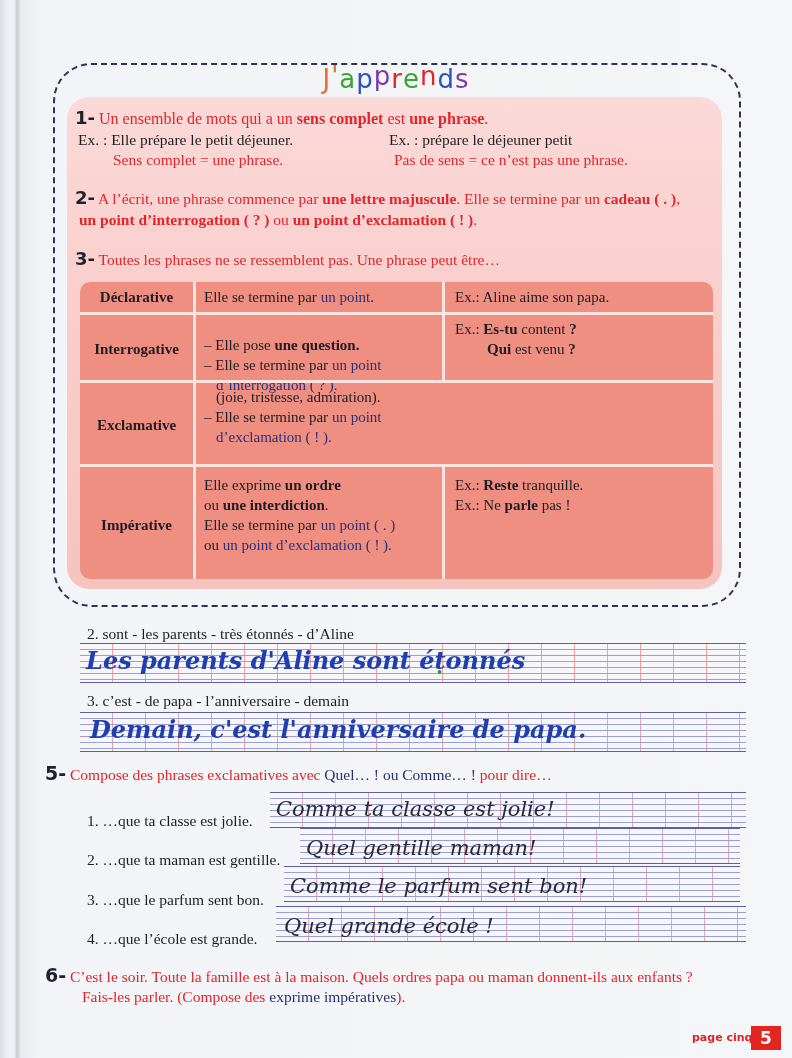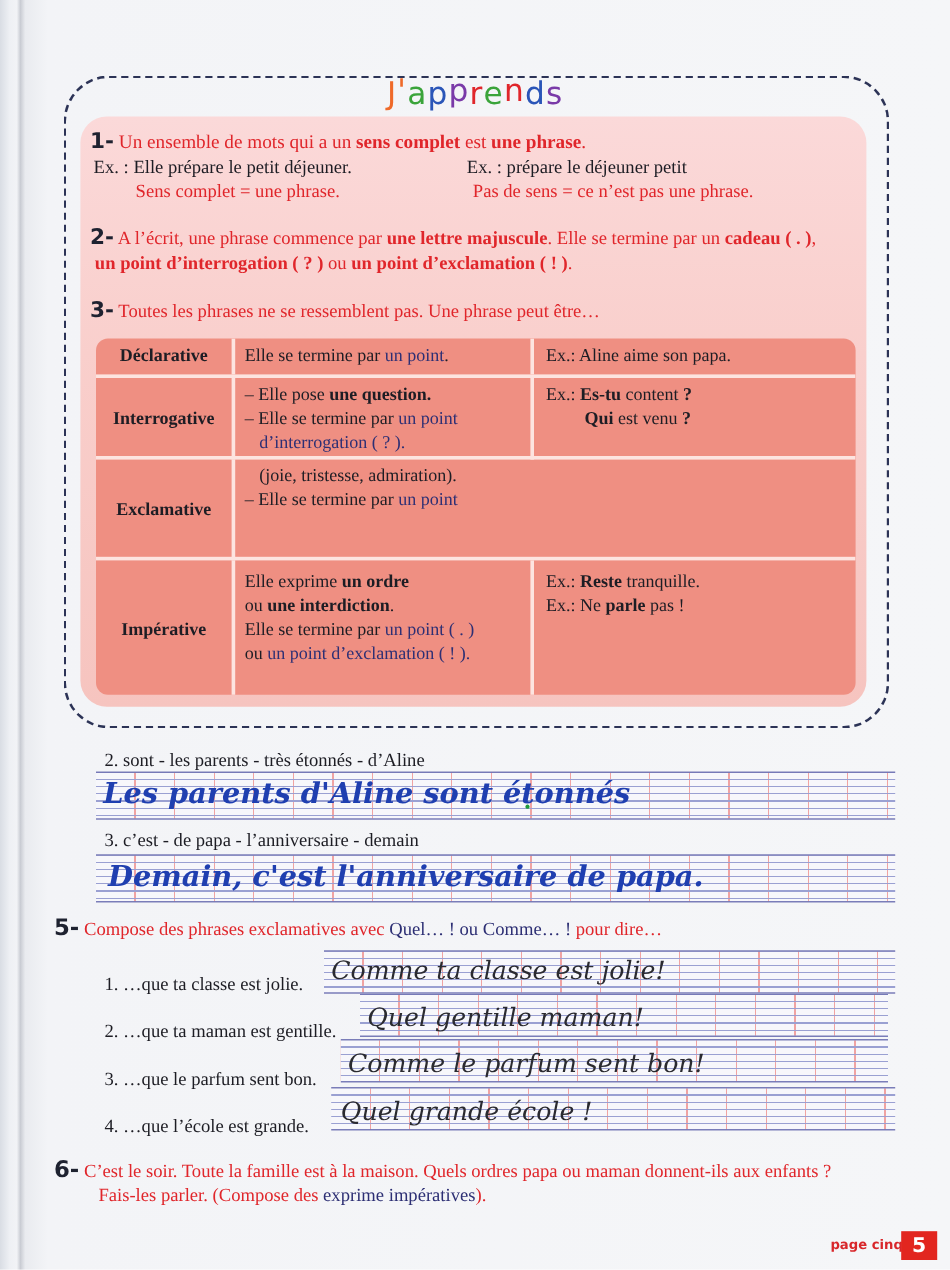--- a/index.html
+++ b/index.html
@@ -97,35 +97,36 @@
     <div class="c1">Déclarative</div>
     <div class="c2" style="padding-top:5px;">
       <span>Elle se termine par </span><span class="navy">un point</span><span>.</span>
     </div>
     <div class="c3" style="padding-top:5px;">
       <div>Ex.: Aline aime son papa.</div>
     </div>
   </div>
   <div class="row" style="top:30px; height:68px;">
     <div class="c1">Interrogative</div>
-    <div class="c2" style="padding-top:4px;">
+    <div class="c2" style="padding-top:20px;">
       <div>– Elle pose <b>une question.</b></div>
       <div>– Elle se termine par <span class="navy">un point</span></div>
       <div style="padding-left:12px;" class="navy">d’interrogation ( ? ).</div>
     </div>
     <div class="c3" style="padding-top:4px;">
       <div>Ex.: <b>Es-tu</b> content <b>?</b></div>
       <div style="padding-left:32px;"><b>Qui</b> est venu <b>?</b></div>
     </div>
   </div>
   <div class="row" style="top:98px; height:84px;">
     <div class="c1">Exclamative</div>
     <div class="c2" style="padding-top:4px;">
       <div style="padding-left:12px;">(joie, tristesse, admiration).</div>
       <div>– Elle se termine par <span class="navy">un point</span></div>
+      <div style="padding-left:12px;" class="navy">d’exclamation ( ! ).</div>
     </div>
   </div>
   <div class="row" style="top:182px; height:115px;">
     <div class="c1">Impérative</div>
     <div class="c2" style="padding-top:8px;">
       <div>Elle exprime <b>un ordre</b></div>
       <div>ou <b>une interdiction</b>.</div>
       <div>Elle se termine par <span class="navy">un point ( . )</span></div>
       <div>ou <span class="navy">un point d’exclamation ( ! ).</span></div>
     </div>

